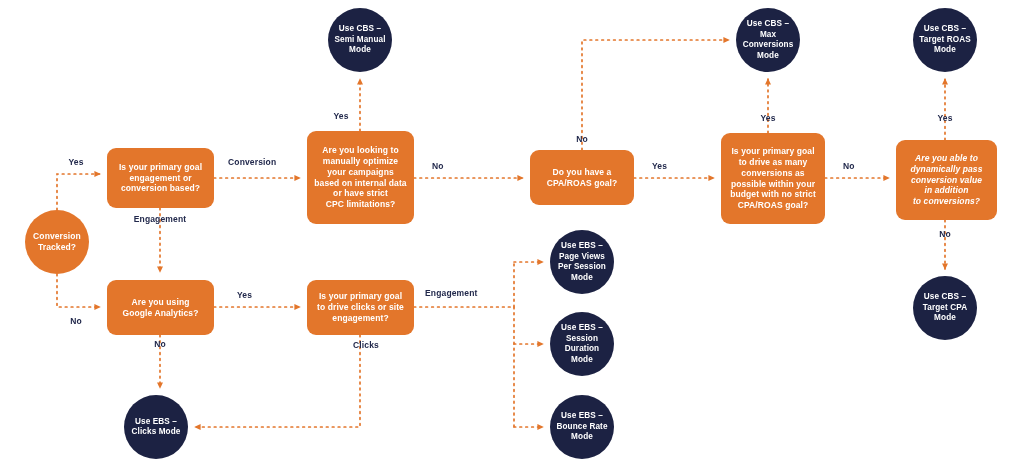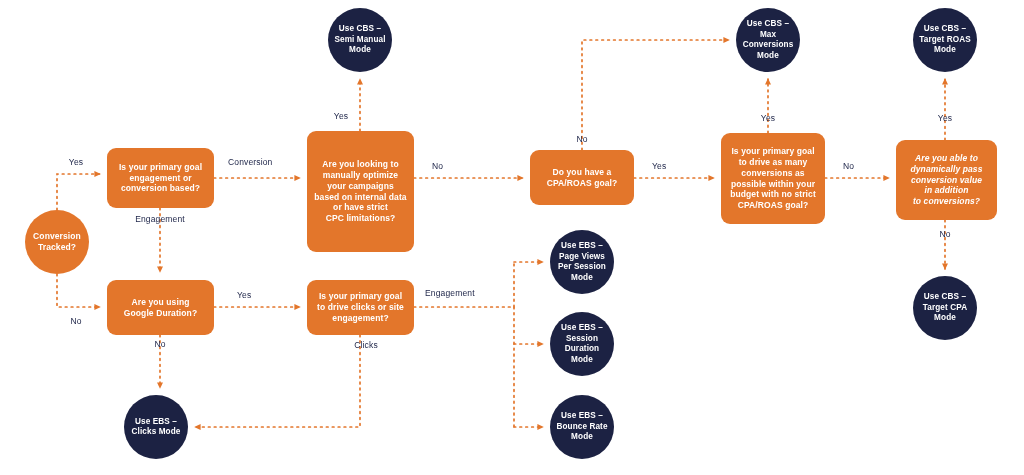--- a/index.html
+++ b/index.html
@@ -46,21 +46,21 @@
     border-radius:50%;
   }
   .node .txt{
     display:block;
     padding:0 5px;
     white-space:pre-line;
   }
   .edge-label{
     position:absolute;
     color:#22294c;
-    font-weight:normal;
+    font-weight:bold;
     font-size:8.5px;
     letter-spacing:.15px;
     white-space:nowrap;
     z-index:4;
   }
   .el-c{transform:translateX(-50%);}
 </style>
 </head>
 <body>
 
@@ -118,21 +118,21 @@
     <span class="txt">Conversion
 Tracked?</span>
   </div>
 
   <div class="node decision" style="left:107px;top:148px;width:107px;height:60px;font-size:8.5px;">
     <span class="txt">Is your primary goal
 engagement or
 conversion based?</span>
   </div>
 
-  <div class="node decision" style="left:307px;top:131px;width:107px;height:121px;font-size:8.5px;">
+  <div class="node decision" style="left:307px;top:131px;width:107px;height:93px;font-size:8.5px;">
     <span class="txt">Are you looking to
 manually optimize
 your campaigns
 based on internal data
 or have strict
 CPC limitations?</span>
   </div>
 
   <div class="node terminal" style="left:328px;top:8px;width:64px;height:64px;font-size:8.2px;">
     <span class="txt">Use CBS –
@@ -176,21 +176,21 @@
   </div>
 
   <div class="node terminal" style="left:913px;top:276px;width:64px;height:64px;font-size:8.2px;">
     <span class="txt">Use CBS –
 Target CPA
 Mode</span>
   </div>
 
   <div class="node decision" style="left:107px;top:280px;width:107px;height:55px;font-size:8.5px;">
     <span class="txt">Are you using
-Google Duration?</span>
+Google Analytics?</span>
   </div>
 
   <div class="node decision" style="left:307px;top:280px;width:107px;height:55px;font-size:8.5px;">
     <span class="txt">Is your primary goal
 to drive clicks or site
 engagement?</span>
   </div>
 
   <div class="node terminal" style="left:124px;top:395px;width:64px;height:64px;font-size:8.2px;">
     <span class="txt">Use EBS –

